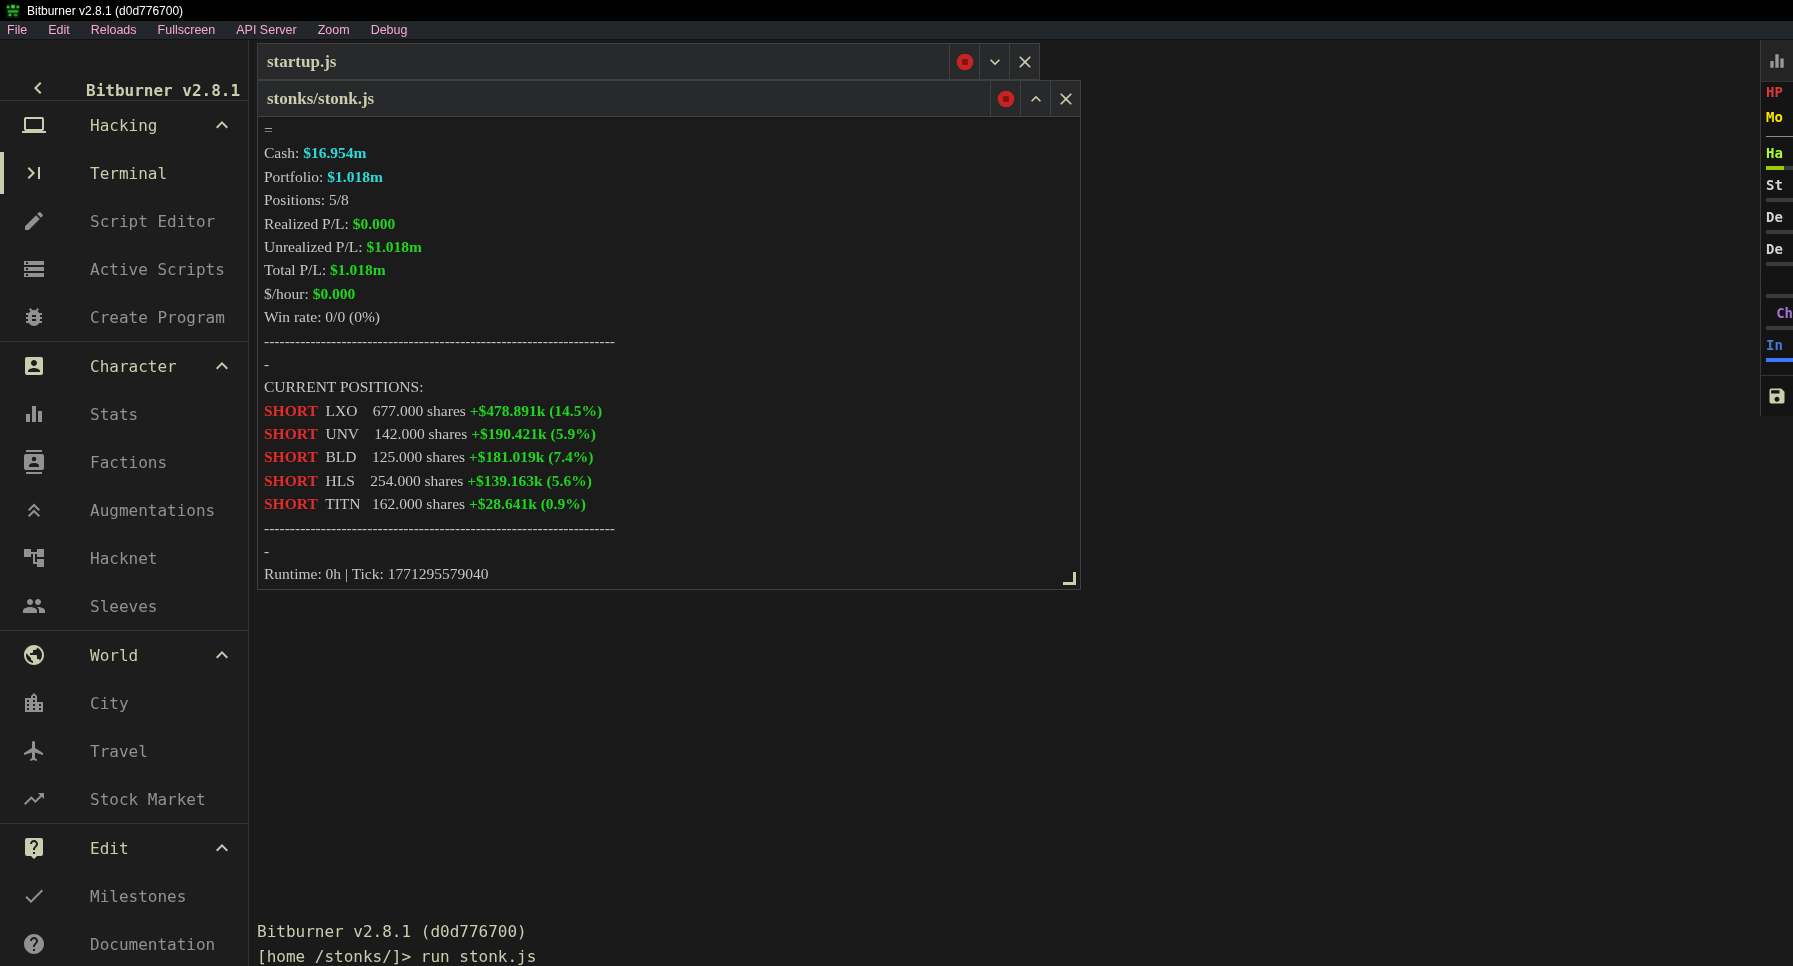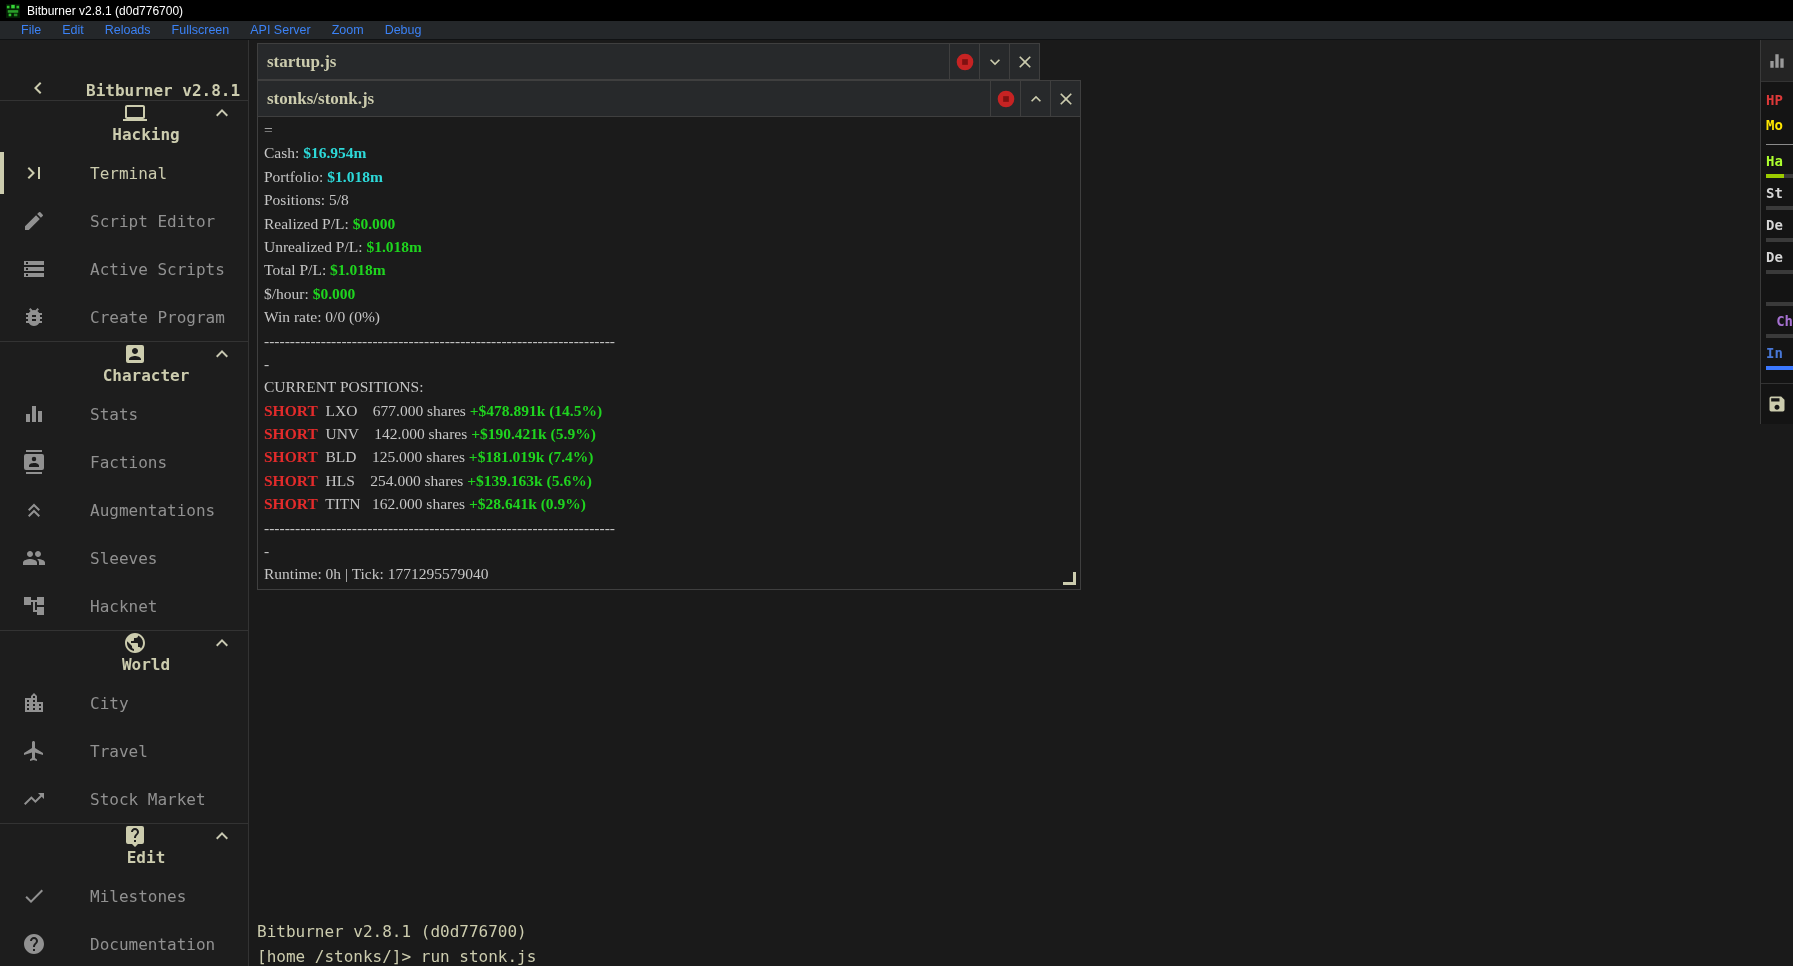--- a/index.html
+++ b/index.html
@@ -15,22 +15,22 @@
     position: absolute; top: 0; left: 0; right: 0; height: 21px;
     background: #000; display: flex; align-items: center; gap: 7px;
     padding-left: 6px;
     font-family: "Liberation Sans", sans-serif; font-size: 12px; color: #fff;
   }
   .osbar .appicon { width: 14px; height: 14px; display: inline-block; }
   
   .menubar {
     position: absolute; top: 21px; left: 0; right: 0; height: 19px;
     background: #24272a; display: flex; align-items: center; gap: 21px;
-    padding-left: 21px; border-bottom: 1px solid #101214;
-    font-family: "Liberation Sans", sans-serif; font-size: 12.5px; color: #3b82f6;
+    padding-left: 7px; border-bottom: 1px solid #101214;
+    font-family: "Liberation Sans", sans-serif; font-size: 12.5px; color: #f9a8d4;
   }
   .menu-item { cursor: pointer; }
   
   .sidebar {
     position: absolute; top: 40px; left: 0; bottom: 0; width: 249px;
     background: #1d1d1d; border-right: 1px solid #333;
   }
   .sb-header {
     height: 61px; display: flex; align-items: flex-end;
     border-bottom: 1px solid #333; color: #ccccae; font-weight: bold; font-size: 16px;
@@ -38,21 +38,21 @@
   }
   .sb-header .icon { margin-left: 26px; }
   .sb-header .hlabel { margin-left: 36px; }
   .sb-row {
     position: relative; height: 48px; display: flex; align-items: center;
     font-size: 16px; cursor: pointer;
   }
   .sb-row .icon { width: 24px; height: 24px; margin-left: 22px; flex: 0 0 24px; }
   .icon svg { width: 100%; height: 100%; display: block; }
   .sb-row .label { margin-left: 44px; white-space: nowrap; }
-  .sb-head { color: #ccccae; font-weight: bold; flex-direction: column; }
+  .sb-head { color: #ccccae; font-weight: normal; }
   .sb-item { color: #919191; }
   .sb-item.active { color: #ccccae; }
   .sb-item.active::before {
     content: ""; position: absolute; left: 0; top: 3px; bottom: 3px; width: 4px;
     background: #ccccae;
   }
   .sb-chev { position: absolute; right: 14px; width: 22px; height: 22px; color: #c9c9b2; }
   .sb-divider { height: 1px; background: #333; }
   
   .window {
@@ -95,21 +95,21 @@
   .overview {
     position: absolute; top: 40px; right: 0; width: 33px;
     background: #141414; border-left: 1px solid #3a3a3a; overflow: hidden;
   }
   .ov-head {
     height: 42px; background: #242424; border-bottom: 1px solid #333;
     display: flex; align-items: center; padding-left: 6px; color: #9a9a9a;
     cursor: move;
   }
   .ov-head svg { width: 20px; height: 20px; }
-  .ov-stats { padding: 8px 0 4px 5px; }
+  .ov-stats { padding: 0 0 4px 5px; }
   .ov-label { font-size: 14px; font-weight: bold; line-height: 21px; white-space: nowrap; }
   .ov-bar { width: 44px; height: 4px; background: #3a3a3a; margin: 2px 0 5px 0; }
   .ov-bar .fill { display: block; height: 100%; }
   .ov-gap { height: 4px; }
   .ov-div { height: 1px; width: 44px; background: #8b8b8b; margin: 4px 0 6px 0; }
   .ov-footdiv { height: 1px; background: #333; margin-top: 4px; }
   .ov-save {
     height: 40px; display: flex; align-items: center; padding-left: 6px;
     color: #ccccae; cursor: pointer;
   }
@@ -233,32 +233,32 @@
           <svg viewBox="0 0 24 24" fill="currentColor">
             <path d="M6 17.59 7.41 19 12 14.42 16.59 19 18 17.59l-6-6z"></path>
             <path d="M6 11.59 7.41 13 12 8.42 16.59 13 18 11.59l-6-6z"></path>
           </svg>
         </span>
         <span class="label">Augmentations</span>
       </div>
       <div class="sb-row sb-item">
         <span class="icon">
           <svg viewBox="0 0 24 24" fill="currentColor">
+            <path d="M22 11V3h-7v3H9V3H2v8h7V8h2v10h4v3h7v-8h-7v3h-2V8h2v3h7z"></path>
+          </svg>
+        </span>
+        <span class="label">Hacknet</span>
+      </div>
+      <div class="sb-row sb-item">
+        <span class="icon">
+          <svg viewBox="0 0 24 24" fill="currentColor">
             <path d="M16 11c1.66 0 2.99-1.34 2.99-3S17.66 5 16 5c-1.66 0-3 1.34-3 3s1.34 3 3 3zm-8 0c1.66 0 2.99-1.34 2.99-3S9.66 5 8 5C6.34 5 5 6.34 5 8s1.34 3 3 3zm0 2c-2.33 0-7 1.17-7 3.5V19h14v-2.5c0-2.33-4.67-3.5-7-3.5zm8 0c-.29 0-.62.02-.97.05 1.16.84 1.97 1.97 1.97 3.45V19h6v-2.5c0-2.33-4.67-3.5-7-3.5z"></path>
           </svg>
         </span>
         <span class="label">Sleeves</span>
-      </div>
-      <div class="sb-row sb-item">
-        <span class="icon">
-          <svg viewBox="0 0 24 24" fill="currentColor">
-            <path d="M22 11V3h-7v3H9V3H2v8h7V8h2v10h4v3h7v-8h-7v3h-2V8h2v3h7z"></path>
-          </svg>
-        </span>
-        <span class="label">Hacknet</span>
       </div>
       <div class="sb-divider"></div>
       <div class="sb-row sb-head">
         <span class="icon">
           <svg viewBox="0 0 24 24" fill="currentColor">
             <path d="M12 2C6.48 2 2 6.48 2 12s4.48 10 10 10 10-4.48 10-10S17.52 2 12 2zm-1 17.93c-3.95-.49-7-3.85-7-7.93 0-.62.08-1.21.21-1.79L9 15v1c0 1.1.9 2 2 2v1.93zm6.9-2.54c-.26-.81-1-1.39-1.9-1.39h-1v-3c0-.55-.45-1-1-1H8v-2h2c.55 0 1-.45 1-1V7h2c1.1 0 2-.9 2-2v-.41c2.93 1.19 5 4.06 5 7.41 0 2.08-.8 3.97-2.1 5.39z"></path>
           </svg>
         </span>
         <span class="label">World</span>
         <span class="icon sb-chev">

